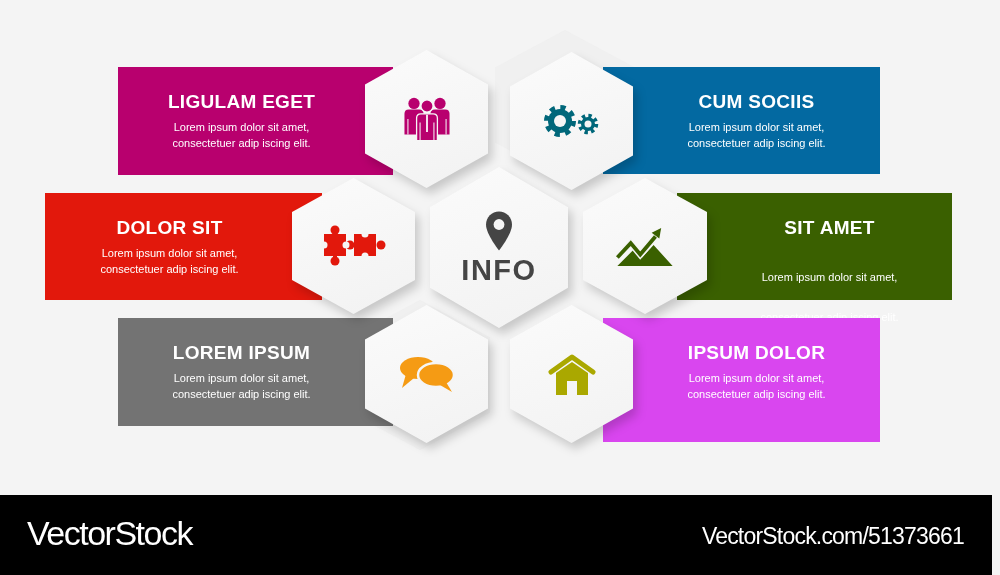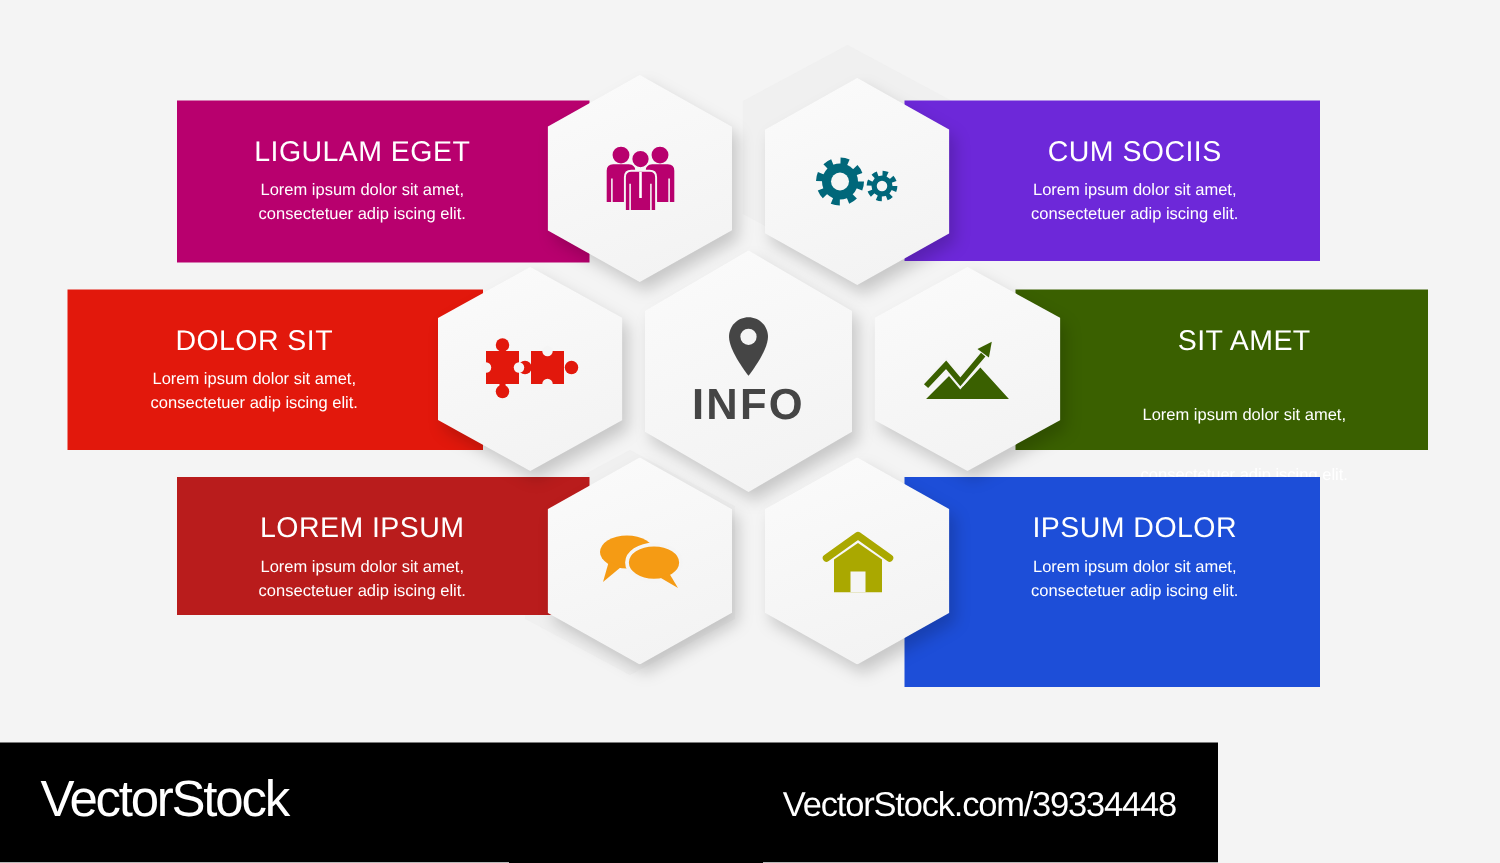--- a/index.html
+++ b/index.html
@@ -1,65 +1,65 @@
 <!DOCTYPE html>
 <html><head>
 <meta charset="utf-8">
 <style>
   html,body{margin:0;padding:0;}
   body{width:1000px;height:575px;position:relative;overflow:hidden;background:#f4f4f4;font-family:"Liberation Sans",sans-serif;}
   .canvas{position:absolute;left:0;top:0;width:1000px;height:495px;background:#f4f4f4;}
   .bar{position:absolute;box-sizing:border-box;color:#fff;display:flex;flex-direction:column;align-items:center;justify-content:flex-start;padding-top:24px;}
   .bar.left{padding-right:28px;}
   .bar.right{padding-left:30px;}
-  .bar .title{font-weight:normal;font-size:19px;letter-spacing:0.3px;line-height:22px;margin-bottom:6px;white-space:nowrap;}
+  .bar .title{font-weight:bold;font-size:19px;letter-spacing:0.3px;line-height:22px;margin-bottom:6px;white-space:nowrap;}
   .bar .line{font-size:11px;line-height:16px;white-space:nowrap;}
   .hexwrap{position:absolute;filter:drop-shadow(4px 6px 5px rgba(0,0,0,0.18));}
   .hex{width:100%;height:100%;background:linear-gradient(160deg,#fbfbfb 0%,#f2f2f2 100%);clip-path:polygon(50% 0,100% 25%,100% 75%,50% 100%,0 75%,0 25%);display:flex;align-items:center;justify-content:center;flex-direction:column;}
   .hex svg{display:block;}
   .ghost{position:absolute;clip-path:polygon(50% 0,100% 25%,100% 75%,50% 100%,0 75%,0 25%);background:#ececec;}
   .info-label{font-weight:bold;font-size:29px;color:#454545;letter-spacing:1.5px;line-height:30px;margin-top:4px;}
-  .footer{position:absolute;left:0;top:495px;width:812px;height:80px;background:#000;color:#fff;}
+  .footer{position:absolute;left:0;top:495px;width:992px;height:80px;background:#000;color:#fff;}
   .brand{position:absolute;left:27px;top:18px;font-size:34px;letter-spacing:-1.5px;line-height:40px;}
   .url{position:absolute;right:28px;top:27px;font-size:23px;letter-spacing:-0.8px;line-height:28px;}
 </style>
 </head>
 <body>
 
 <div class="canvas">
 
   <div class="ghost" style="left:495px;top:30px;width:140px;height:150px;opacity:.5"></div>
   <div class="ghost" style="left:350px;top:300px;width:140px;height:150px;opacity:.5"></div>
 
   <div class="bar left" style="left:118px;top:67px;width:275px;height:108px;background:#b8006e;">
     <div class="title">LIGULAM EGET</div>
     <div class="line">Lorem ipsum dolor sit amet,</div>
     <div class="line">consectetuer adip iscing elit.</div>
   </div>
-  <div class="bar right" style="left:603px;top:67px;width:277px;height:107px;background:#6d28d9;">
+  <div class="bar right" style="left:603px;top:67px;width:277px;height:107px;background:#0369a1;">
     <div class="title">CUM SOCIIS</div>
     <div class="line">Lorem ipsum dolor sit amet,</div>
     <div class="line">consectetuer adip iscing elit.</div>
   </div>
   <div class="bar left" style="left:45px;top:193px;width:277px;height:107px;background:#e2180c;">
     <div class="title">DOLOR SIT</div>
     <div class="line">Lorem ipsum dolor sit amet,</div>
     <div class="line">consectetuer adip iscing elit.</div>
   </div>
   <div class="bar right" style="left:677px;top:193px;width:275px;height:107px;background:#3a6000;gap:24px;">
     <div class="title">SIT AMET</div>
     <div class="line">Lorem ipsum dolor sit amet,</div>
     <div class="line">consectetuer adip iscing elit.</div>
   </div>
-  <div class="bar left" style="left:118px;top:318px;width:275px;height:92px;background:#b91c1c;">
+  <div class="bar left" style="left:118px;top:318px;width:275px;height:108px;background:#737373;">
     <div class="title">LOREM IPSUM</div>
     <div class="line">Lorem ipsum dolor sit amet,</div>
     <div class="line">consectetuer adip iscing elit.</div>
   </div>
-  <div class="bar right" style="left:603px;top:318px;width:277px;height:140px;background:#1d4ed8;align-items:center;">
+  <div class="bar right" style="left:603px;top:318px;width:277px;height:124px;background:#d946ef;align-items:center;">
     <div class="title">IPSUM DOLOR</div>
     <div class="line">Lorem ipsum dolor sit amet,</div>
     <div class="line">consectetuer adip iscing elit.</div>
   </div>
 
   <div class="hexwrap" style="left:365px;top:50px;width:123px;height:138px;">
     <div class="hex">
       <svg width="52" height="46" viewBox="0 0 60 52">
         <g fill="#b8006e">
           <circle cx="15" cy="8" r="6.5"></circle>
@@ -156,14 +156,14 @@
         <polygon points="8,20 24,9 40,20 40,42 8,42" fill="#aaa800"></polygon>
         <rect x="19" y="28" width="10" height="14" fill="#f5f5f5"></rect>
       </svg>
     </div>
   </div>
 
 </div>
 
 <div class="footer">
   <div class="brand">VectorStock</div>
-  <div class="url">VectorStock.com/39334448</div>
+  <div class="url">VectorStock.com/51373661</div>
 </div>
 
 </body></html>

